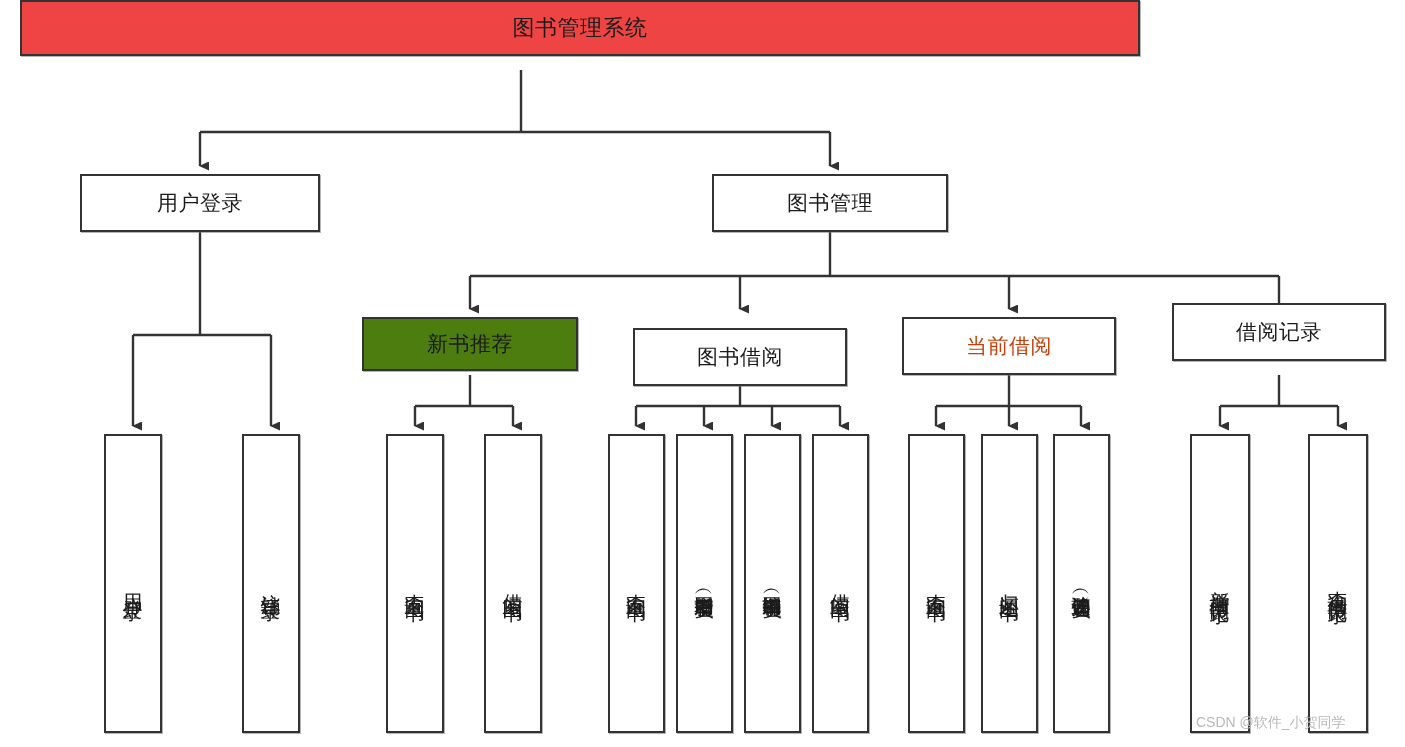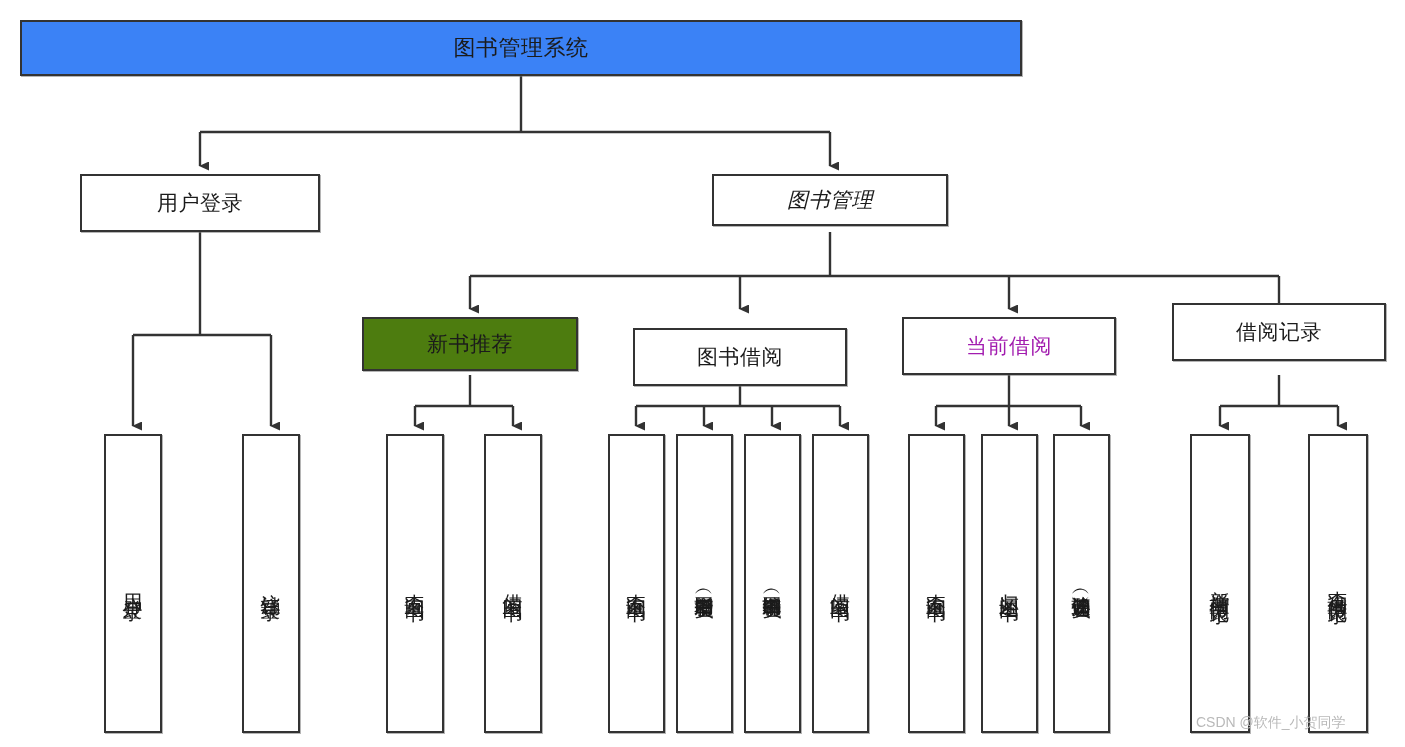--- a/index.html
+++ b/index.html
@@ -123,38 +123,38 @@
       <path d="M 1009,406 L 1009,426" marker-end="url(#arrowhead)"></path>
       <path d="M 1081,406 L 1081,426" marker-end="url(#arrowhead)"></path>
 
       <path d="M 1279,375 L 1279,406"></path>
       <path d="M 1220,406 L 1338,406"></path>
       <path d="M 1220,406 L 1220,426" marker-end="url(#arrowhead)"></path>
       <path d="M 1338,406 L 1338,426" marker-end="url(#arrowhead)"></path>
     </g>
   </svg>
 
-  <div class="node horiz root" style="left: 20px; top: 20px; width: 1002px; height: 56px; background: #3b82f6; border-color: rgb(51, 51, 51); color: rgb(27, 27, 27);">
+  <div class="node horiz root" style="left: 20px; top: 0; width: 1120px; height: 56px; background: #ef4444; border-color: rgb(51, 51, 51); color: rgb(27, 27, 27);">
     <span class="node-label">图书管理系统</span>
   </div>
 
   <div class="node horiz" style="left: 80px; top: 174px; width: 240px; height: 58px; background: rgb(255, 255, 255); border-color: rgb(51, 51, 51); color: rgb(27, 27, 27);">
     <span class="node-label">用户登录</span>
   </div>
-  <div class="node horiz" style="left: 712px; top: 174px; width: 236px; height: 52px; background: rgb(255, 255, 255); border-color: rgb(51, 51, 51); color: rgb(27, 27, 27); font-style: italic;">
+  <div class="node horiz" style="left: 712px; top: 174px; width: 236px; height: 58px; background: rgb(255, 255, 255); border-color: rgb(51, 51, 51); color: rgb(27, 27, 27);">
     <span class="node-label">图书管理</span>
   </div>
 
   <div class="node horiz" style="left: 362px; top: 317px; width: 216px; height: 54px; background: #4d7c0f; border-color: rgb(51, 51, 51); color: rgb(27, 27, 27);">
     <span class="node-label">新书推荐</span>
   </div>
   <div class="node horiz" style="left: 633px; top: 328px; width: 214px; height: 58px; background: rgb(255, 255, 255); border-color: rgb(51, 51, 51); color: rgb(27, 27, 27);">
     <span class="node-label">图书借阅</span>
   </div>
-  <div class="node horiz" style="left: 902px; top: 317px; width: 214px; height: 58px; background: rgb(255, 255, 255); border-color: rgb(51, 51, 51); color: #a21caf;">
+  <div class="node horiz" style="left: 902px; top: 317px; width: 214px; height: 58px; background: rgb(255, 255, 255); border-color: rgb(51, 51, 51); color: #c2410c;">
     <span class="node-label">当前借阅</span>
   </div>
   <div class="node horiz" style="left: 1172px; top: 303px; width: 214px; height: 58px; background: rgb(255, 255, 255); border-color: rgb(51, 51, 51); color: rgb(27, 27, 27);">
     <span class="node-label">借阅记录</span>
   </div>
 
   <div class="node vert" style="left: 104px; top: 434px; width: 58px; height: 299px; background: rgb(255, 255, 255); border-color: rgb(51, 51, 51); color: rgb(27, 27, 27);">
     <span class="node-label">用户登录</span>
   </div>
   <div class="node vert" style="left: 242px; top: 434px; width: 58px; height: 299px; background: rgb(255, 255, 255); border-color: rgb(51, 51, 51); color: rgb(27, 27, 27);">

